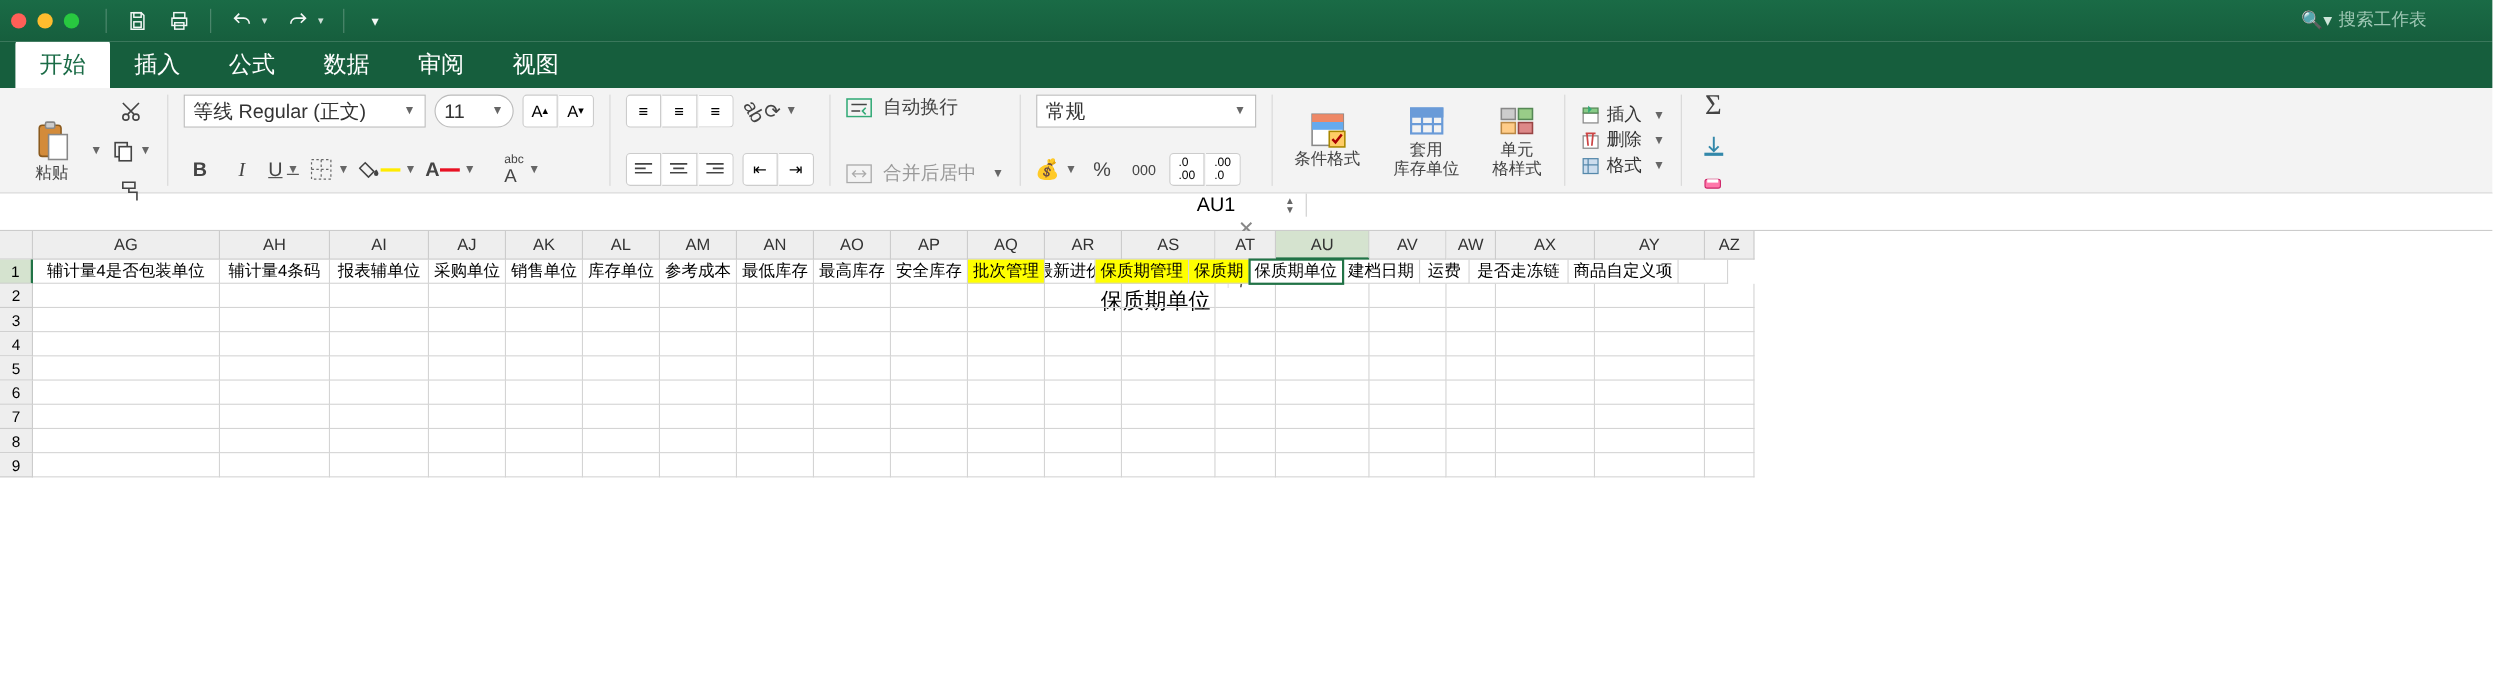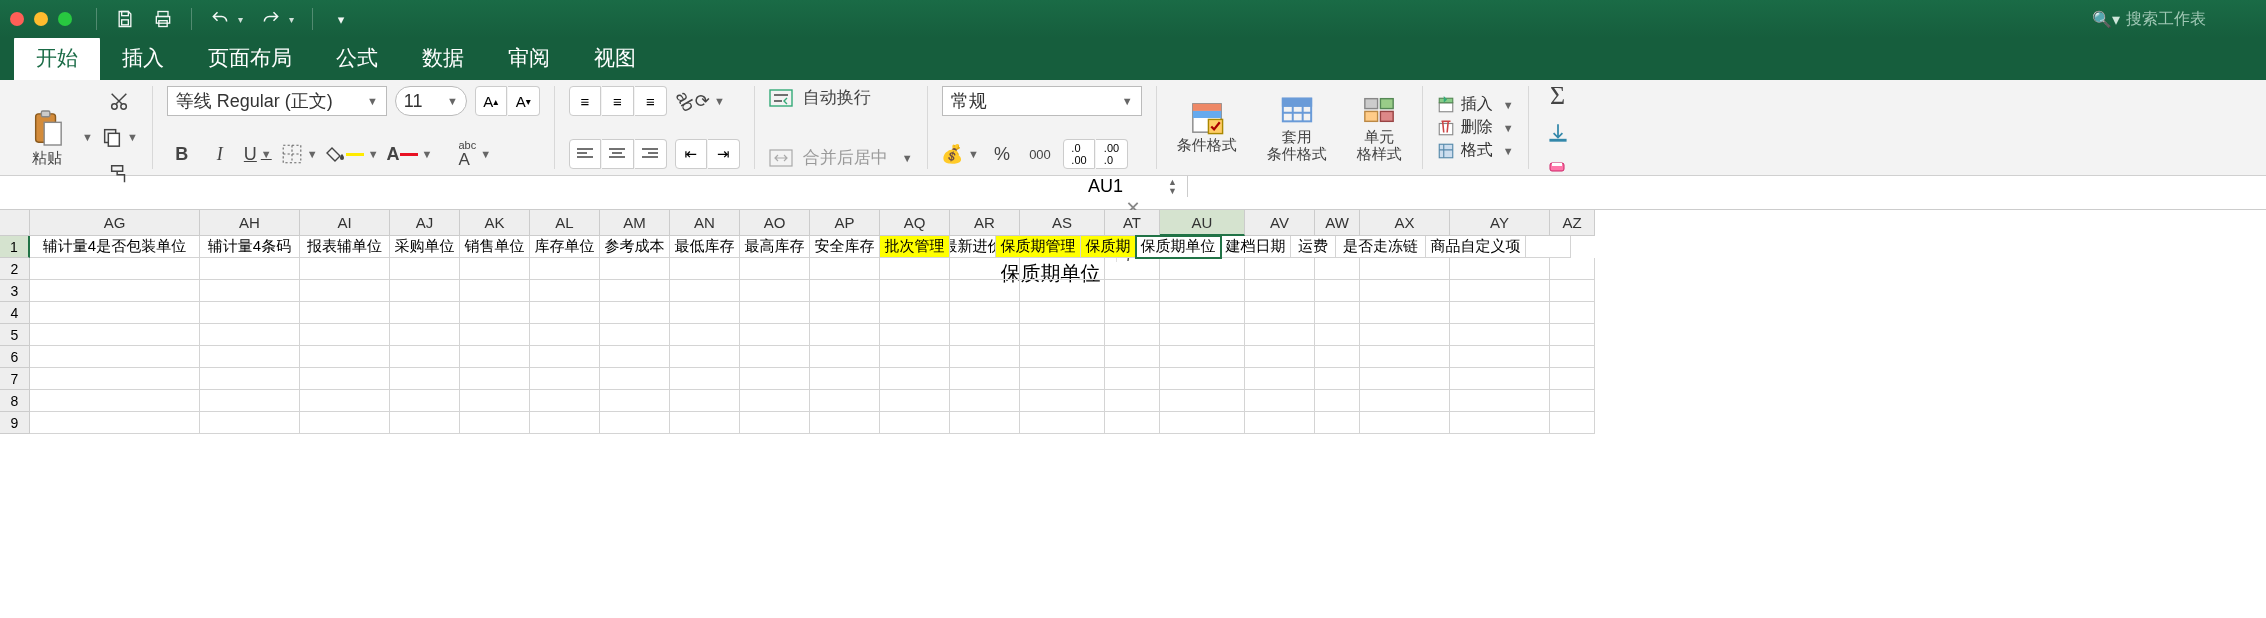--- a/index.html
+++ b/index.html
@@ -117,21 +117,20 @@
   </div>
   <div class="search-wrap">
     <span>🔍▾</span>
     <input placeholder="搜索工作表" style="">
   </div>
 </div>
 
 <div class="tabsrow" id="tabs">
     <div class="tab active">开始</div>
     <div class="tab">插入</div>
-    <div class="tab">页面布局</div>
     <div class="tab">公式</div>
     <div class="tab">数据</div>
     <div class="tab">审阅</div>
     <div class="tab">视图</div>
   </div>
 
 <div class="ribbon">
 
   <div class="group">
     <div class="grow">
@@ -298,21 +297,21 @@
           </svg>
           <span class="lbl">条件格式</span>
         </div>
       <div class="bigbtn">
           <svg width="34" height="34" viewBox="0 0 24 24" fill="none" stroke="#6a9bd8" stroke-width="1.4">
             <rect x="2" y="4" width="20" height="16"></rect>
             <path d="M2 9h20M2 14h20M9 4v16M16 4v16"></path>
             <rect x="2" y="4" width="20" height="5" fill="#6a9bd8"></rect>
           </svg>
           <span class="lbl" style="white-space:pre;">套用
-条件格式</span>
+库存单位</span>
         </div>
       <div class="bigbtn">
           <svg width="34" height="34" viewBox="0 0 24 24">
             <rect x="2" y="4" width="9" height="7" fill="#ccc" stroke="#888"></rect>
             <rect x="13" y="4" width="9" height="7" fill="#9c8" stroke="#585"></rect>
             <rect x="2" y="13" width="9" height="7" fill="#fc8" stroke="#b84"></rect>
             <rect x="13" y="13" width="9" height="7" fill="#d88" stroke="#944"></rect>
           </svg>
           <span class="lbl" style="white-space:pre;">单元
 格样式</span>

